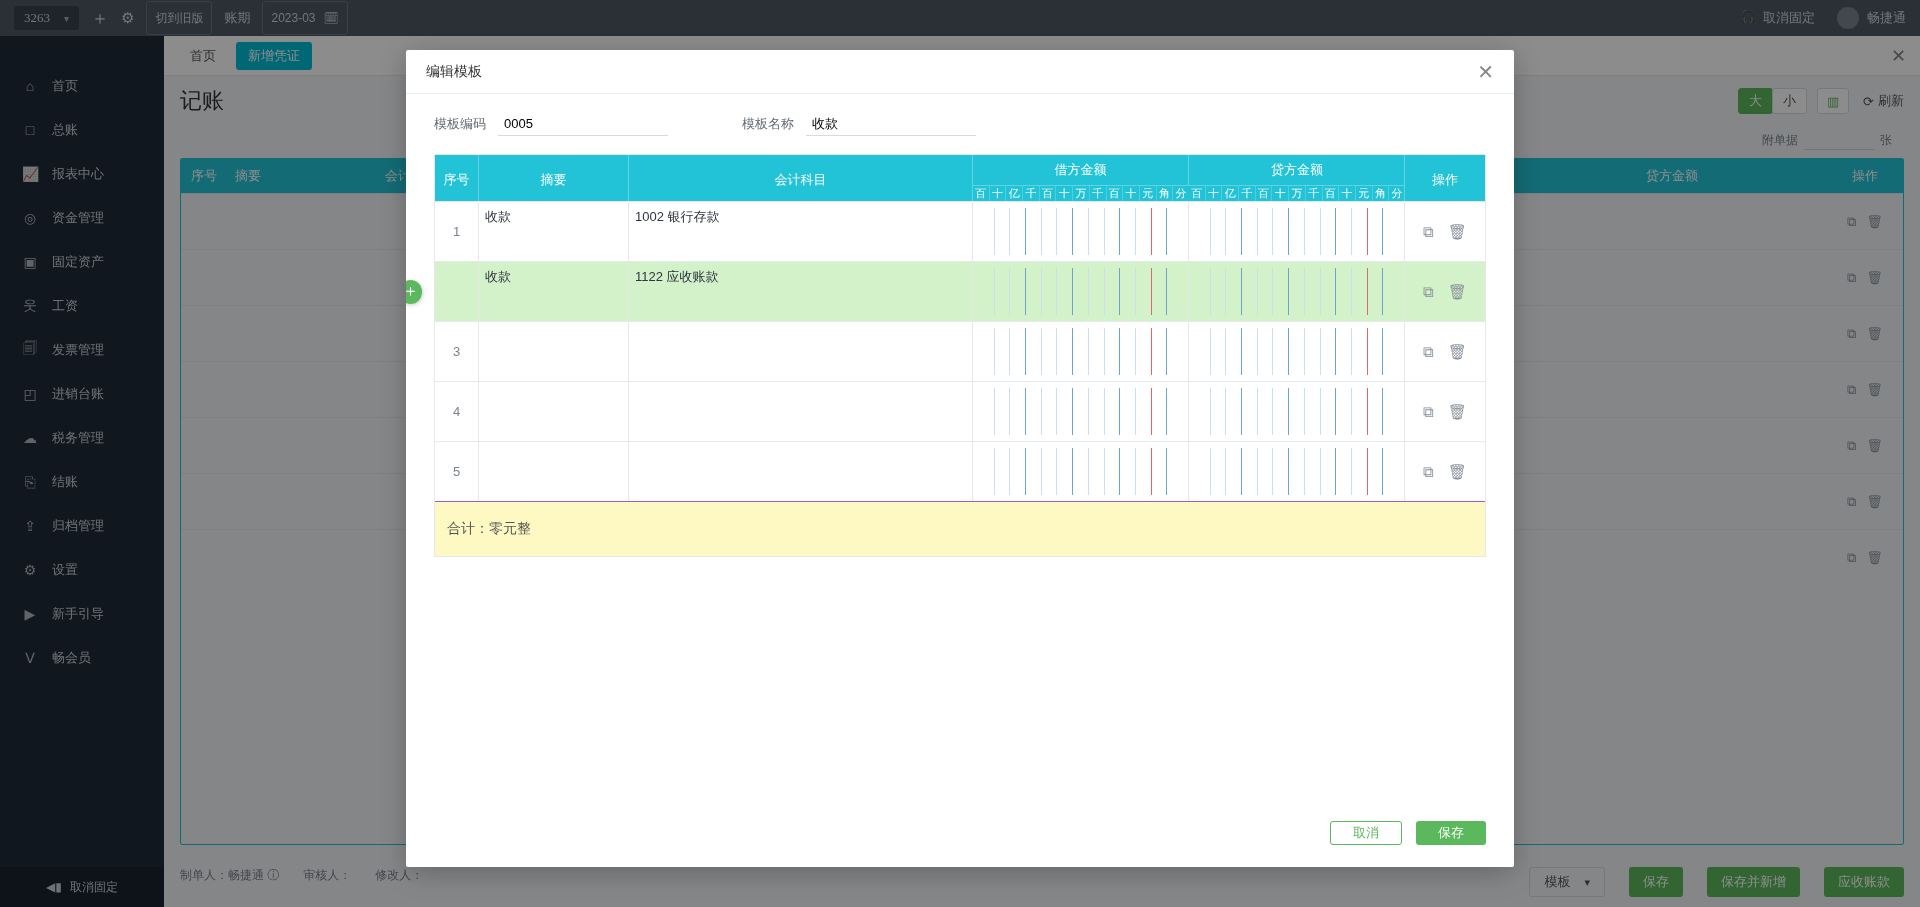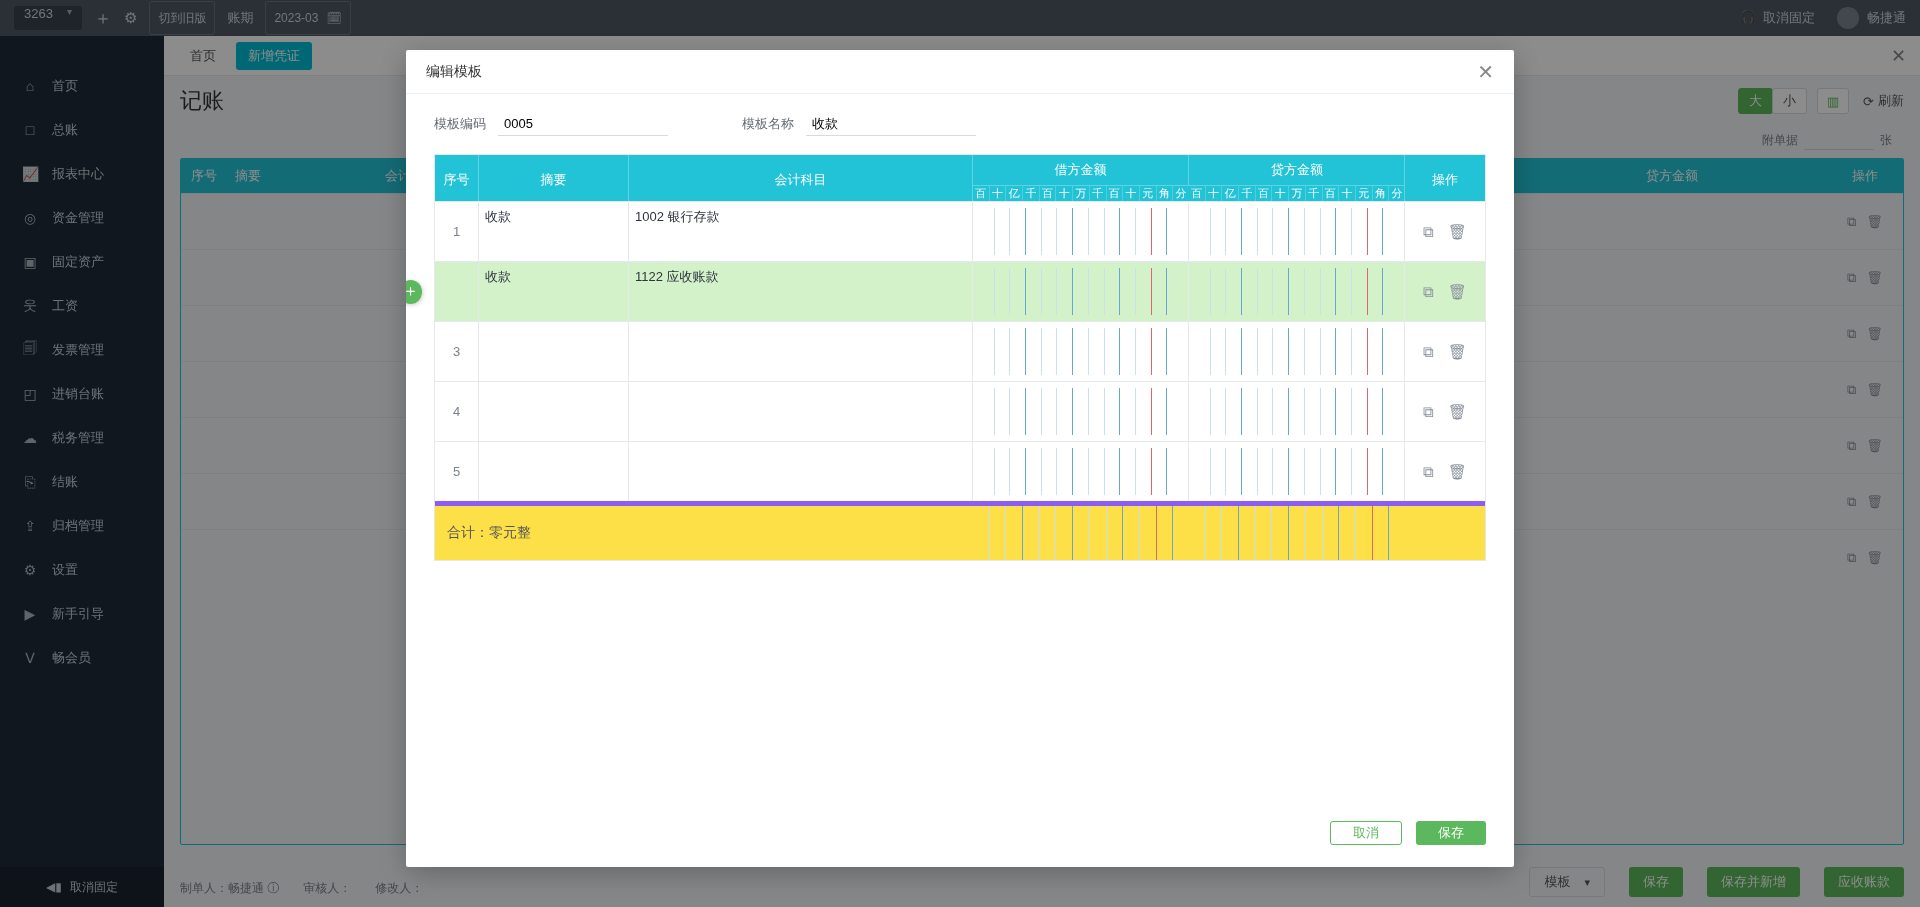--- a/index.html
+++ b/index.html
@@ -7,21 +7,21 @@
 body { display: flex; flex-direction: column; }
 .body-wrap { flex: 1; display: flex; min-height: 0; }
 .sidebar { width: 164px; background: #1f2a37; color: #c7cfd8; display: flex; flex-direction: column; }
 .sidebar .logo-area { height: 18px; }
 .sidebar-nav { flex: 1; padding-top: 10px; }
 .sidebar-item { display: flex; align-items: center; gap: 14px; height: 44px; padding: 0 22px; cursor: pointer; }
 .sidebar-item .si-icon { width: 16px; text-align: center; opacity: .85; font-size: 14px; }
 .sidebar-footer { height: 40px; display: flex; align-items: center; justify-content: center; gap: 8px; background: #1a232e; font-size: 12px; }
 .main { flex: 1; display: flex; flex-direction: column; background: #f3f5f7; min-width: 0; }
 .top-toolbar { height: 36px; display: flex; align-items: center; gap: 12px; padding: 0 14px; background: #4f5663; color: #cfd5de; }
-.top-toolbar .txtbox { background: #3a414d; border-radius: 3px; height: 24px; display: flex; padding: 0 10px; gap: 14px; }
+.top-toolbar .txtbox { background: #3a414d; border-radius: 3px; height: 24px; display: flex; align-items: center; padding: 0 10px; gap: 14px; font-family: Liberation Serif, serif; }
 .top-toolbar .chev { font-size: 10px; opacity: .7; }
 .tt-btn { height: 34px; padding: 0 8px; border-radius: 3px; display: flex; align-items: center; font-size: 12px; }
 .tt-btn.outlined { border: 1px solid #6a727f; }
 .tt-right { margin-left: auto; display: flex; gap: 22px; align-items: center; }
 .tt-avatar { width: 22px; height: 22px; border-radius: 50%; background: #7b8490; }
 .tab-strip { height: 40px; display: flex; align-items: center; padding: 0 14px; gap: 12px; background: #fff; border-bottom: 1px solid #e5e8ec; }
 .tab { display: flex; align-items: center; height: 28px; padding: 0 12px; border-radius: 3px; color: #555; cursor: pointer; }
 .tab.active { background: #00bcd4; color: #fff; }
 .tab-close-all { margin-left: auto; color: #888; cursor: pointer; font-size: 18px; }
 .page-head { display: flex; align-items: center; padding: 10px 16px; }
@@ -37,21 +37,21 @@
 .bg-table-wrap { flex: 1; padding: 0 16px 12px; min-height: 0; }
 .bg-table { width: 100%; height: 100%; border: 1px solid #22c3d6; display: flex; flex-direction: column; border-radius: 2px; overflow: hidden; }
 .bg-th { background: #22c3d6; color: #fff; display: flex; height: 34px; align-items: center; font-size: 13px; }
 .col-xh { width: 46px; text-align: center; flex-shrink: 0; }
 .col-zy { width: 150px; padding-left: 8px; flex-shrink: 0; }
 .col-km { flex: 1; padding-left: 8px; }
 .col-amt { width: 310px; text-align: center; flex-shrink: 0; }
 .col-op { width: 76px; text-align: center; flex-shrink: 0; }
 .bg-row { display: flex; height: 56px; border-top: 1px solid #e5e8ec; align-items: center; }
 .bg-row .robtns { display: flex; gap: 10px; justify-content: center; color: #8a929c; }
-.bottom-bar { display: flex; align-items: flex-end; padding: 10px 16px; gap: 24px; color: #7a828c; font-size: 12px; }
+.bottom-bar { display: flex; align-items: flex-start; padding: 10px 16px; gap: 24px; color: #7a828c; font-size: 12px; }
 .bottom-bar .spacer { flex: 1; }
 .bbtn { height: 30px; padding: 0 14px; border-radius: 3px; display: inline-flex; align-items: center; font-size: 13px; cursor: pointer; }
 .bbtn.out { border: 1px solid #d6dbe2; color: #555; display:flex; gap:8px;}
 .bbtn.g { background: #5cb85c; color: #fff; }
 .overlay { position: fixed; inset: 0; background: rgba(0,0,0,.45); display: flex; justify-content: center; padding-top: 50px; z-index: 50; }
 .dialog { width: 1108px; max-height: calc(100vh - 90px); background: #fff; border-radius: 2px; display: flex; flex-direction: column; box-shadow: 0 6px 30px rgba(0,0,0,.25); }
 .dlg-head { display: flex; align-items: center; height: 44px; padding: 0 20px; border-bottom: 1px solid #eceff3; }
 .dlg-title { font-size: 14px; font-weight: 400; }
 .dlg-close { margin-left: auto; font-size: 20px; color: #888; cursor: pointer; }
 .dlg-body { flex: 1; min-height: 0; overflow: auto; padding: 18px 28px; }
@@ -76,21 +76,21 @@
 .tpl-row .c-seq { display: flex; align-items: center; justify-content: center; color: #7a828c; }
 .tpl-row .c-abs, .tpl-row .c-sub { font-size: 13px; color: #2f3540; font-weight: 500; }
 .amt-grid { width: 216px; display: flex; flex-shrink: 0; }
 .amt-col { flex: 1; border-right: 1px solid #c9e0ec; position: relative; }
 .amt-col:nth-child(3n) { border-right-color: #6aa5cf; }
 .amt-col:last-child { border-right: none; }
 .amt-col.redsep { border-right-color: #da6a6a !important; }
 .row-ops { width: 80px; display: flex; align-items: center; justify-content: center; gap: 14px; color: #8a929c; flex-shrink:0; }
 .row-ops span { cursor: pointer; font-size: 15px; }
 .add-bubble { position: absolute; left: -36px; top: 50%; transform: translateY(-50%); width: 24px; height: 24px; border-radius: 50%; background: #5cb85c; color: #fff; display: flex; align-items: center; justify-content: center; font-size: 16px; cursor: pointer; box-shadow: 0 1px 4px rgba(0,0,0,.2); }
-.tpl-foot { display: flex; border-top: 5px solid #8b5cf6; background: #fde047; }
+.tpl-foot { display: flex; border-top: 1px solid #8b5cf6; background: #fef9c3; flex-direction: column; }
 .tpl-foot .label { padding: 18px 12px; font-size: 14px; color: #555; flex: 1; }
 .dlg-foot { display: flex; justify-content: flex-end; gap: 14px; padding: 14px 28px 22px; }
 .dbtn { height: 24px; padding: 0 22px; border-radius: 3px; display: inline-flex; align-items: center; font-size: 13px; cursor: pointer; }
 .dbtn.out { border: 1px solid #5cb85c; color: #5cb85c; background: #fff; }
 .dbtn.solid { background: #5cb85c; color: #fff; }
 .amt-units { display: flex; width: 100%; height: 100%; font-size: 11px; color: #fff; }
 .amt-units > span { flex: 1; text-align: center; display:flex; align-items:center; justify-content:center; border-right:1px solid rgba(255,255,255,.2);}
 .amt-units > span:last-child{border-right:none}
 .units-wrap { display:flex;}
 .units-wrap .c-deb,.units-wrap .c-cre{display:flex;}

